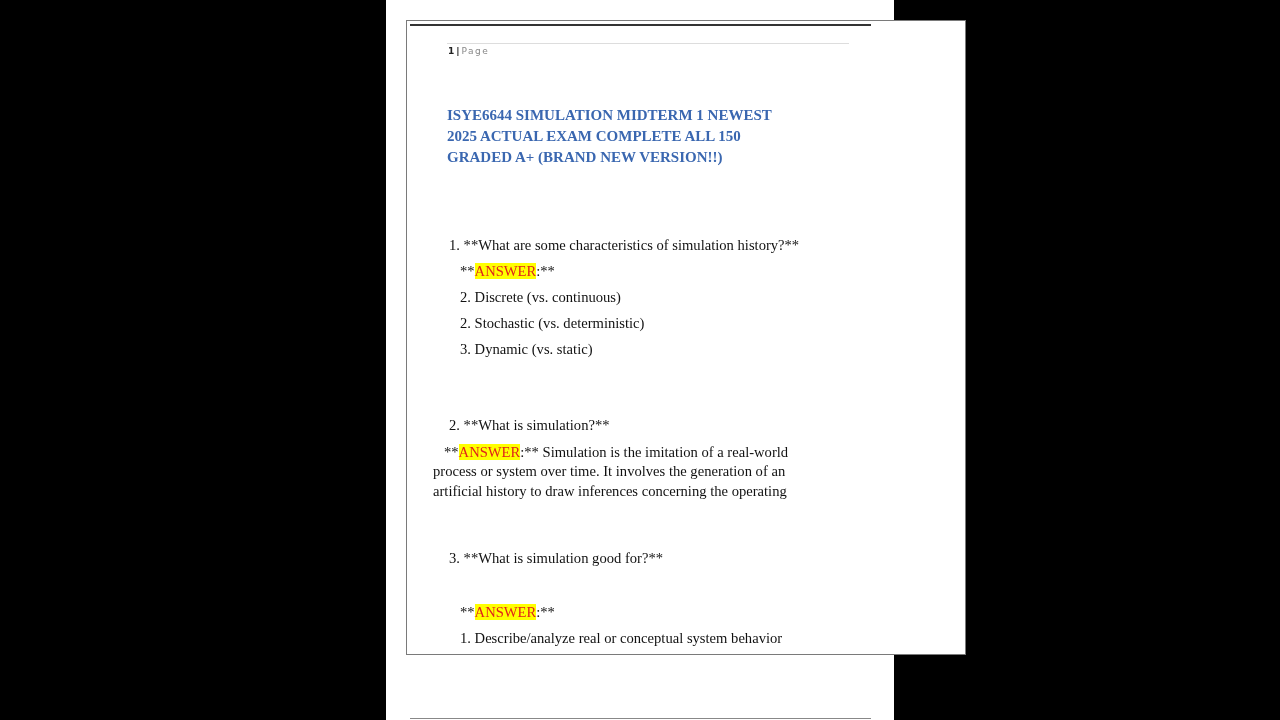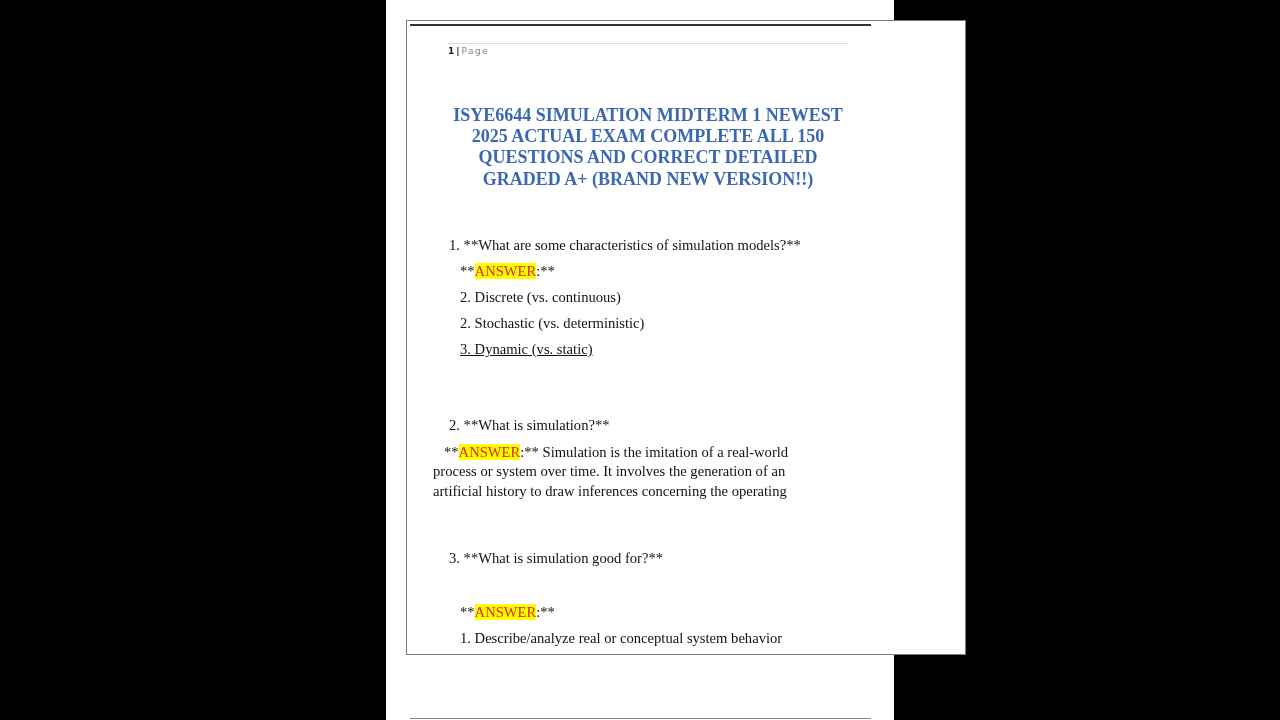--- a/index.html
+++ b/index.html
@@ -63,24 +63,23 @@
       color: #222222;
       font-weight: bold;
       letter-spacing: 0;
       margin: 0 2px;
     }
     .title {
       position: absolute;
       left: 40px;
       top: 84px;
       width: 402px;
-      text-align: center;
       font-family: "Liberation Serif", serif;
       font-weight: bold;
-      font-size: 18px;
+      font-size: 15px;
       line-height: 21.2px;
       color: #3a67b0;
     }
     .hl {
       background: #ffff00;
       color: #e0231b;
     }
     .hl-title {
       background: #f5e12a;
       color: #d21a1a;
@@ -119,30 +118,29 @@
   <div class="page-frame">
     <div class="top-rule"></div>
     <div class="header-rule"></div>
     <div class="page-number">
       <span class="num">1</span><span class="sep">|</span><span>Page</span>
     </div>
 
     <div class="title">
       <div>ISYE6644 SIMULATION MIDTERM 1 NEWEST</div>
       <div>2025 ACTUAL EXAM COMPLETE ALL 150</div>
-      <div>QUESTIONS AND CORRECT DETAILED</div>
       <div>GRADED A+ (BRAND NEW VERSION!!)</div>
     </div>
 
     <div class="body-text">
-      <div class="line" style="top:216px;"><span>1.</span> <span>**What are some characteristics of simulation models?**</span></div>
+      <div class="line" style="top:216px;"><span>1.</span> <span>**What are some characteristics of simulation history?**</span></div>
       <div class="line indent" style="top:242px;"><span>**</span><span class="hl">ANSWER</span><span>:**</span></div>
       <div class="line indent" style="top:268px;">2. Discrete (vs. continuous)</div>
       <div class="line indent" style="top:294px;">2. Stochastic (vs. deterministic)</div>
-      <div class="line indent" style="top:320px;text-decoration:underline;">3. Dynamic (vs. static)</div>
+      <div class="line indent" style="top:320px;">3. Dynamic (vs. static)</div>
     </div>
 
     <div class="body-text">
       <div class="line" style="top:396px;"><span>2.</span> <span>**What is simulation?**</span></div>
       <div class="para" style="top:422px;">
         <div class="lead"><span>**</span><span class="hl">ANSWER</span><span>:** Simulation is the imitation of a real-world</span></div>
         <div>process or system over time. It involves the generation of an</div>
         <div>artificial history to draw inferences concerning the operating</div>
       </div>
     </div>

